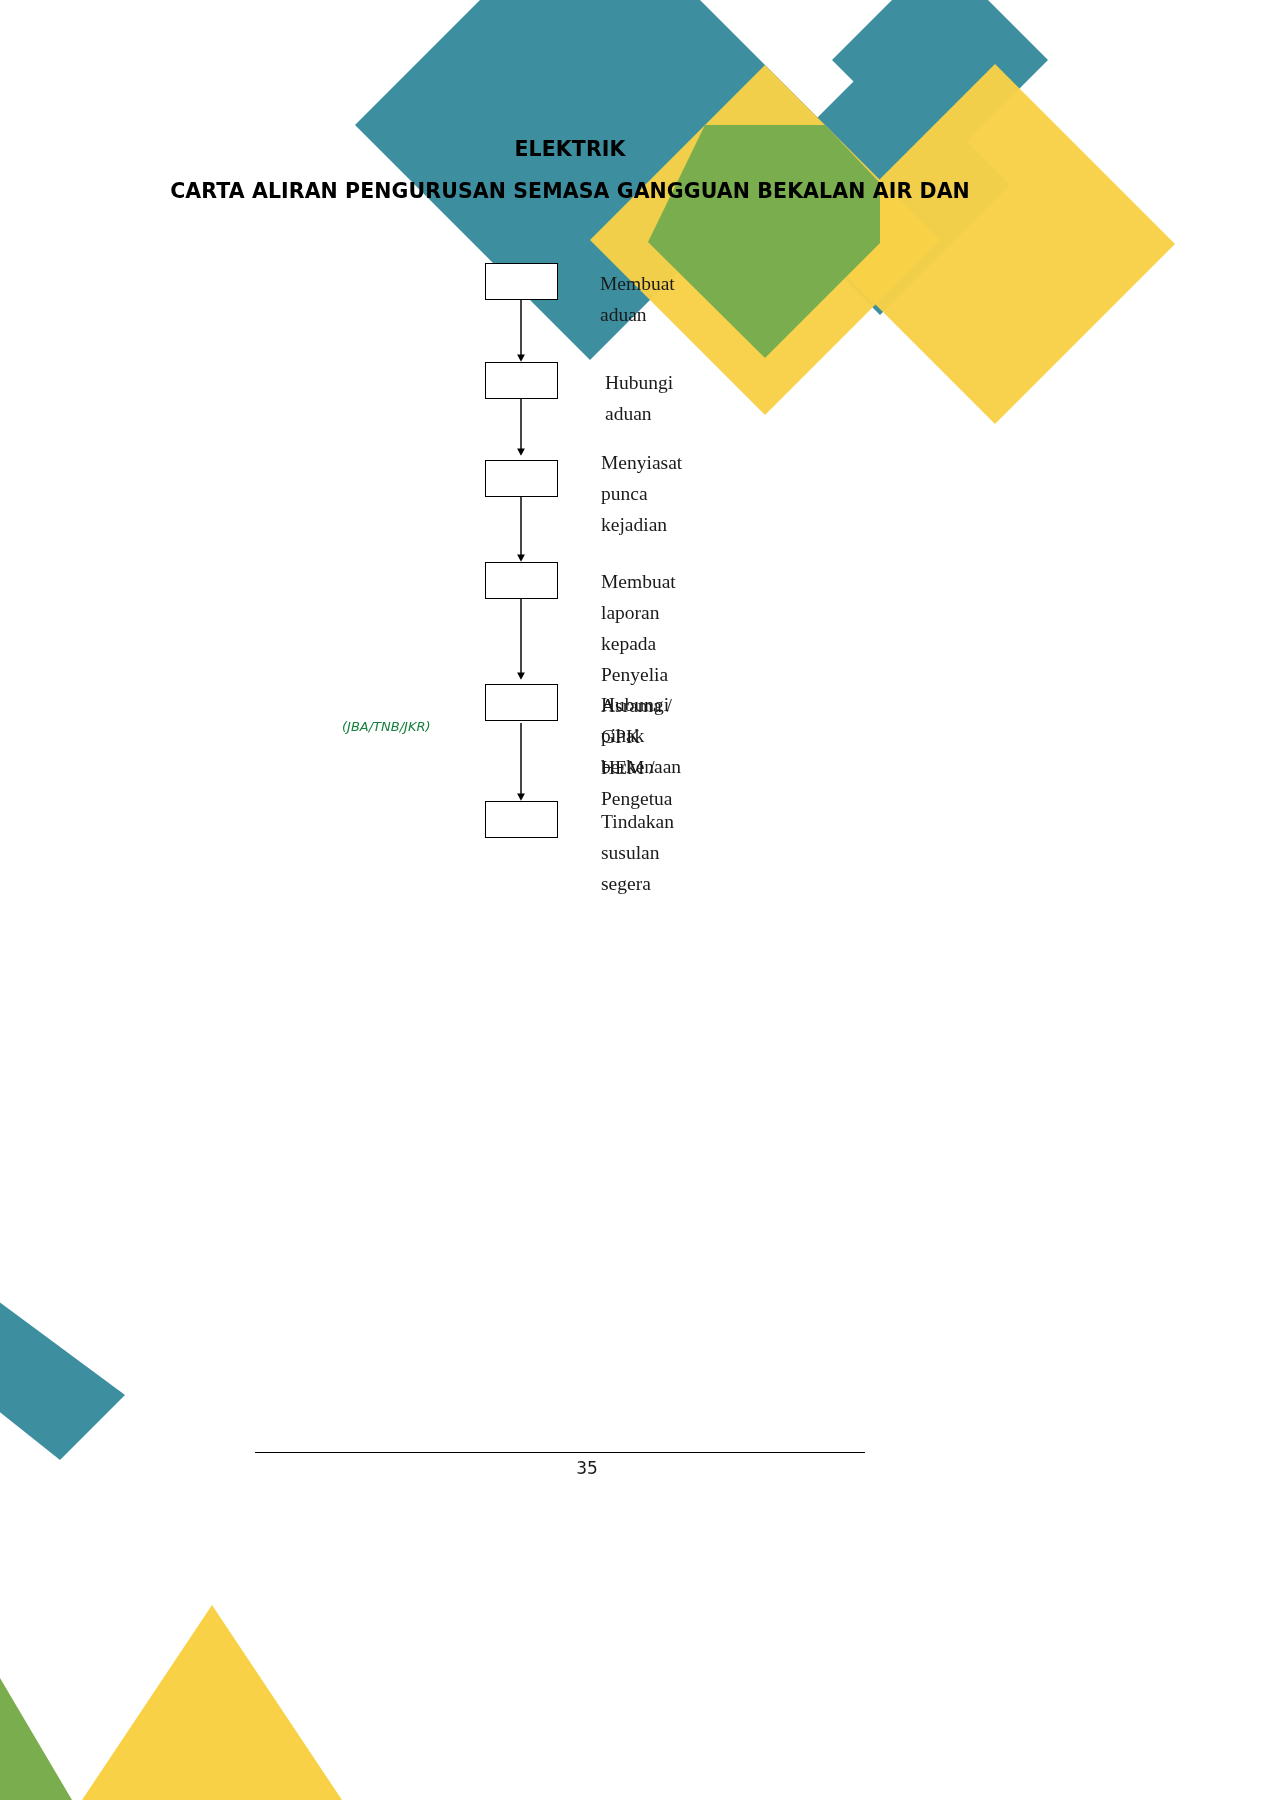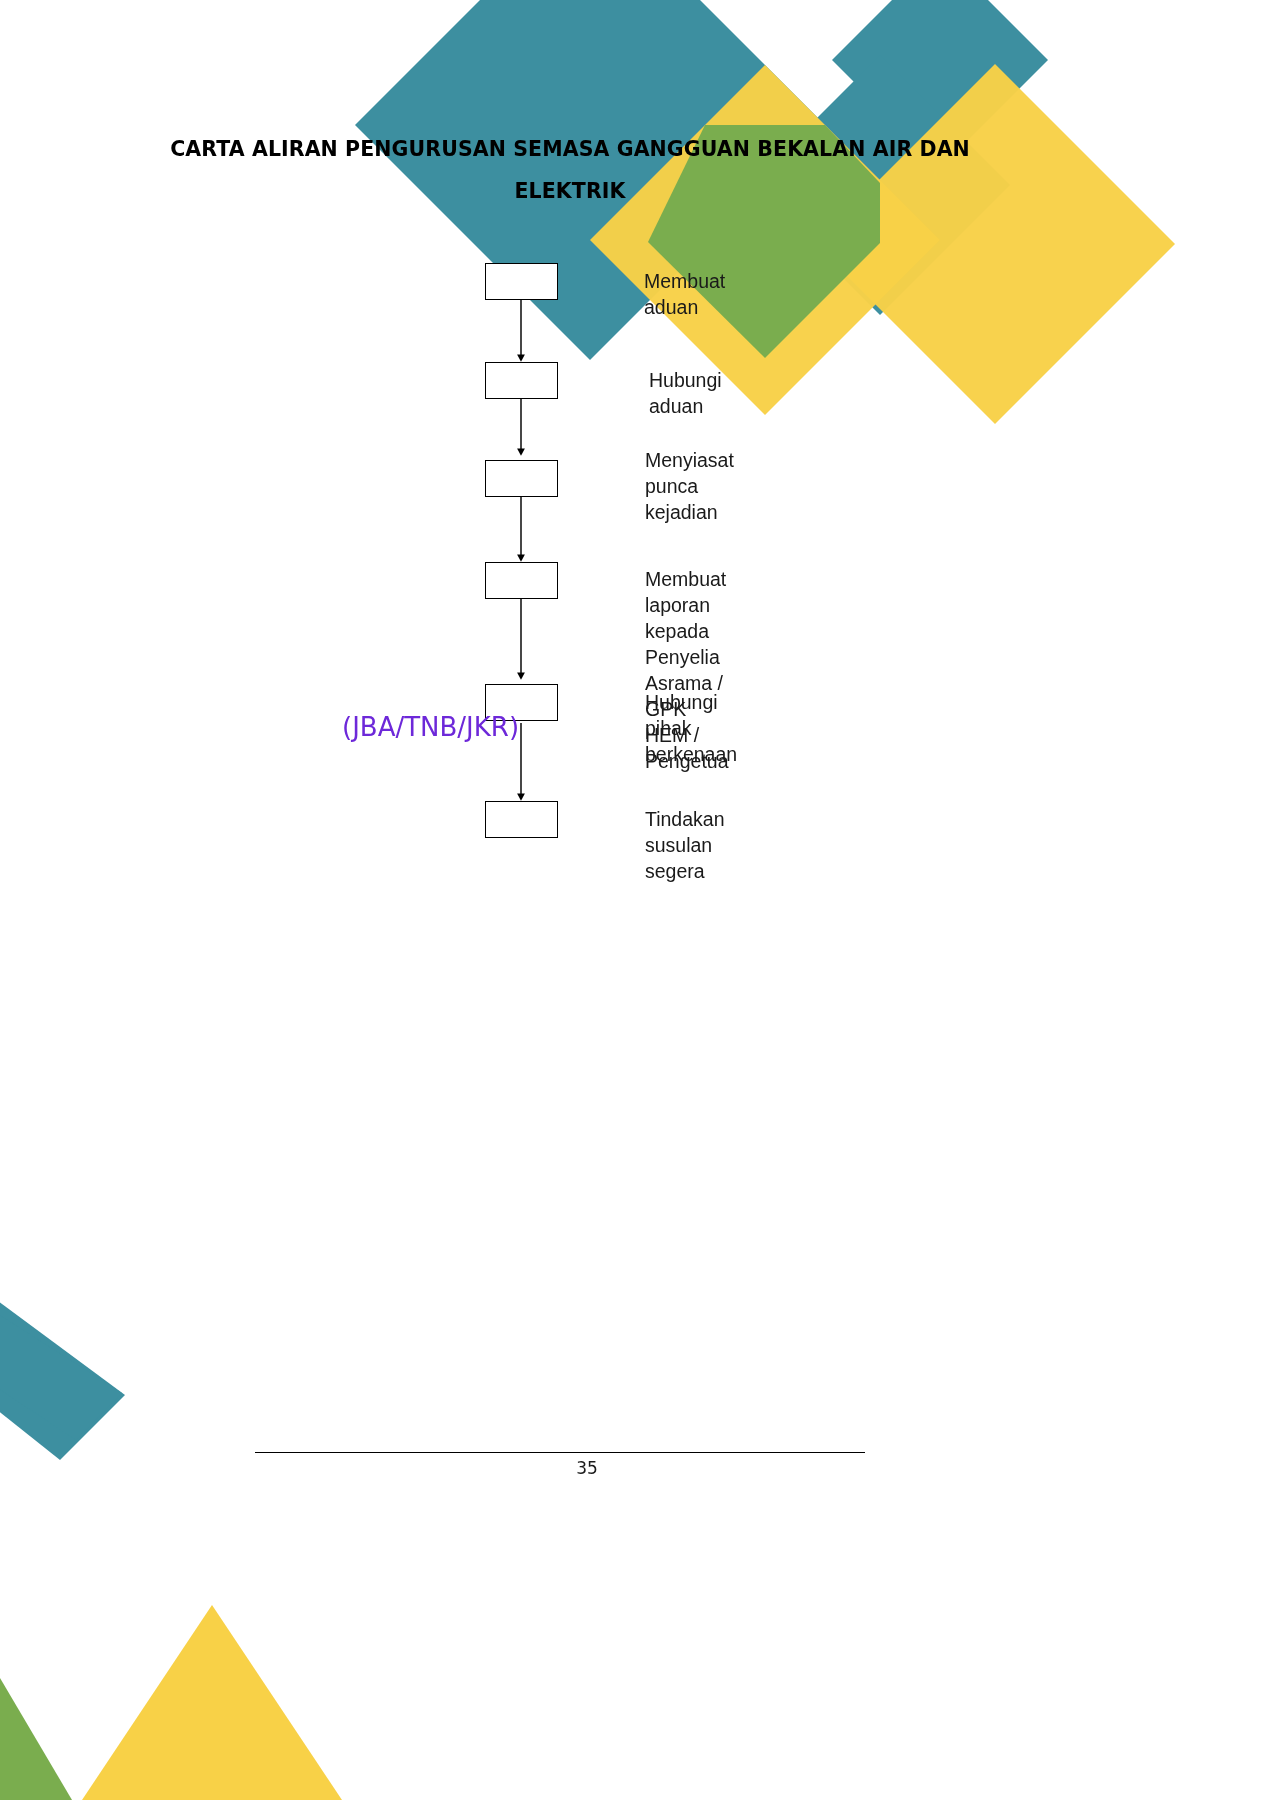--- a/index.html
+++ b/index.html
@@ -60,36 +60,36 @@
     position: absolute;
     width: 73px;
     height: 37px;
     border: 1.3px solid #000000;
     background: #ffffff;
     box-sizing: border-box;
     z-index: 6;
   }
   .node-label {
     position: absolute;
-    font-family: Liberation Sans, sans-serif;
+    font-family: Liberation Serif, serif;
     font-size: 19.5px;
     color: #1a1a1a;
-    line-height: 26px;
+    line-height: 31px;
     white-space: pre-line;
     z-index: 6;
-    margin-left: 44px;
   }
   .side-note {
     position: absolute;
     font-family: "DejaVu Sans", sans-serif;
-    font-size: 26px;
-    color: #6d28d9;
+    font-size: 13px;
+    color: #15803d;
     line-height: 26px;
     z-index: 6;
     white-space: nowrap;
+    font-style: italic;
   }
   .connector {
     position: absolute;
     z-index: 3;
   }
 
   
   .footer-rule {
     position: absolute;
     left: 255px;
@@ -133,22 +133,22 @@
 
     <polygon points="-60,1258 125,1395 60,1460 -128,1310" fill="#3d8fa0"></polygon>
     <polygon points="-110,1245 122,1393 76,1440 -150,1290" fill="#3d8fa0"></polygon>
 
     <polygon points="212,1605 342,1800 82,1800" fill="#f8d147"></polygon>
 
     <polygon points="0,1678 72,1800 0,1800" fill="#7aad4e"></polygon>
   </svg>
 
   <div class="title-block">
+    <div class="title-line second">ELEKTRIK</div>
     <div class="title-line">CARTA  ALIRAN PENGURUSAN SEMASA GANGGUAN BEKALAN AIR DAN</div>
-    <div class="title-line second">ELEKTRIK</div>
   </div>
 
   <div class="flow">
 
     <svg class="connector" width="1273" height="1800" viewBox="0 0 1273 1800" xmlns="http://www.w3.org/2000/svg">
       <defs>
         <marker id="arrowhead" markerWidth="9" markerHeight="9" refX="4.2" refY="4.3" orient="auto" markerUnits="userSpaceOnUse">
           <polygon points="0.6,0.4 8.0,4.3 0.6,8.2" fill="#000000"></polygon>
         </marker>
       </defs>

